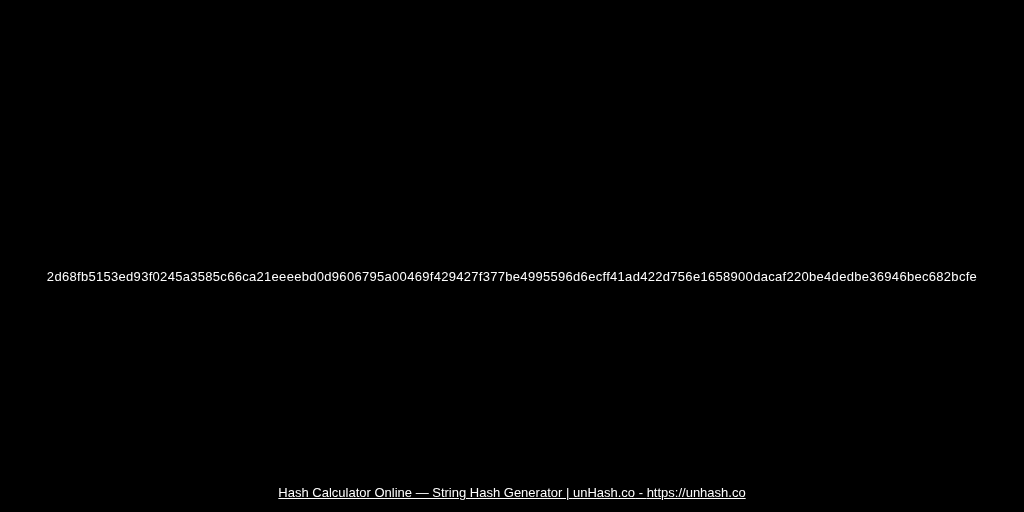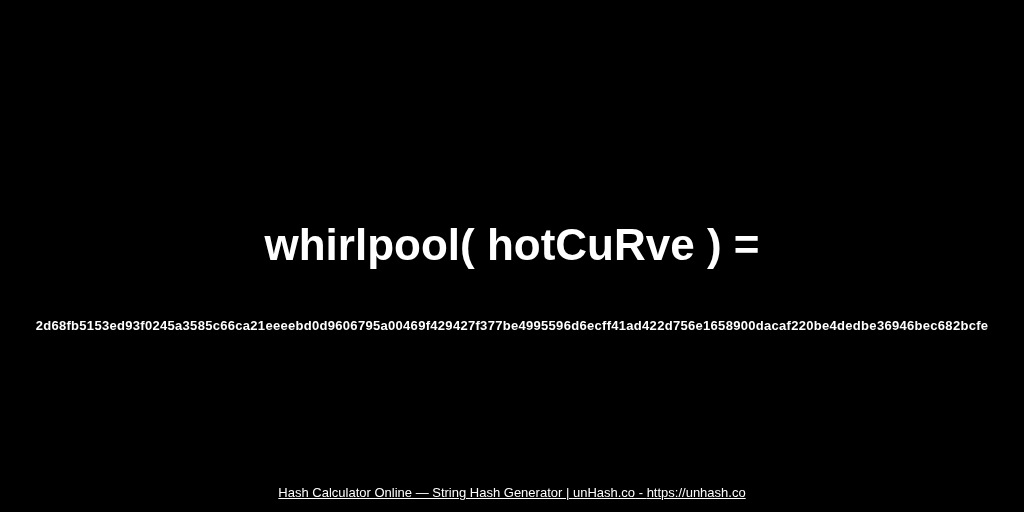--- a/index.html
+++ b/index.html
@@ -34,21 +34,20 @@
       font-weight: bold;
       text-align: center;
       margin-bottom: 48px;
     }
     .hash-output {
       color: #ffffff;
       font-size: 13px;
       text-align: center;
       letter-spacing: 0.3px;
       font-family: Arial, Helvetica, sans-serif;
-      font-weight: bold;
     }
     .footer {
       position: absolute;
       bottom: 12px;
       left: 0;
       right: 0;
       text-align: center;
       color: #ffffff;
       font-size: 13px;
       text-decoration: underline;
@@ -57,19 +56,18 @@
       display: inline;
     }
     .footer-link {
       display: inline;
     }
   </style>
 </head>
 <body>
 
 <div class="main-content">
-  <div class="hash-expression">whirlpool( hotCuRve ) =</div>
   <div class="hash-output">2d68fb5153ed93f0245a3585c66ca21eeeebd0d9606795a00469f429427f377be4995596d6ecff41ad422d756e1658900dacaf220be4dedbe36946bec682bcfe</div>
 </div>
 
 <div class="footer">
   <span class="footer-text">Hash Calculator Online — String Hash Generator | </span><span class="footer-link">unHash.co</span><span class="footer-text"> - </span><span class="footer-link">https://unhash.co</span>
 </div>
 
 </body></html>

